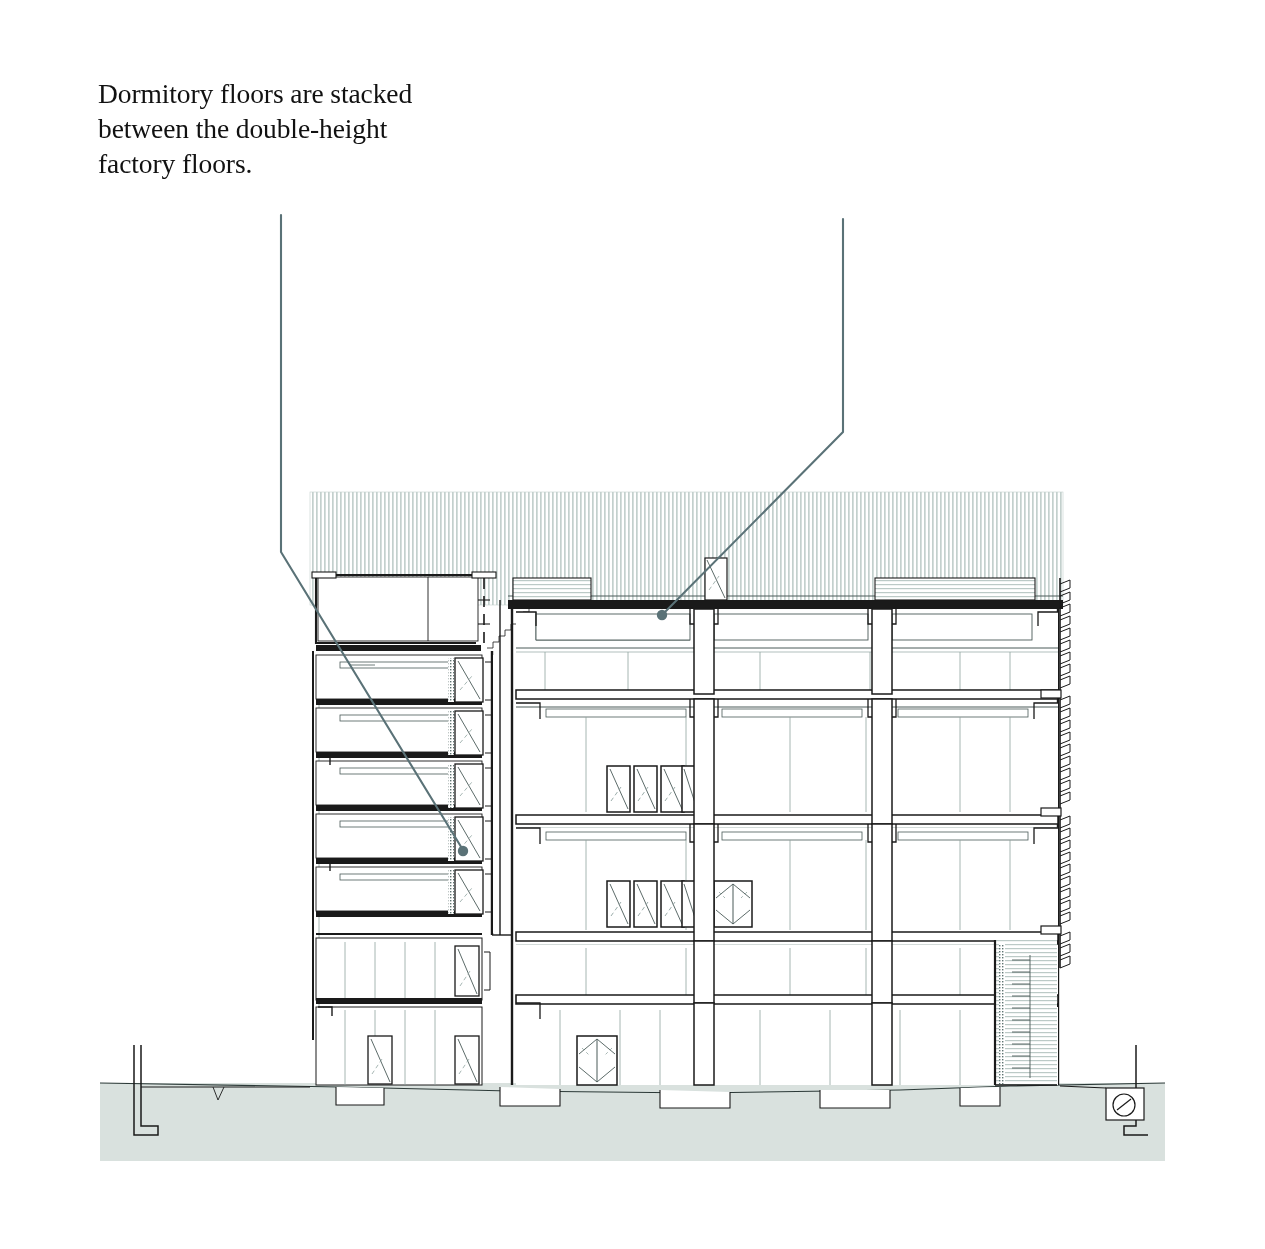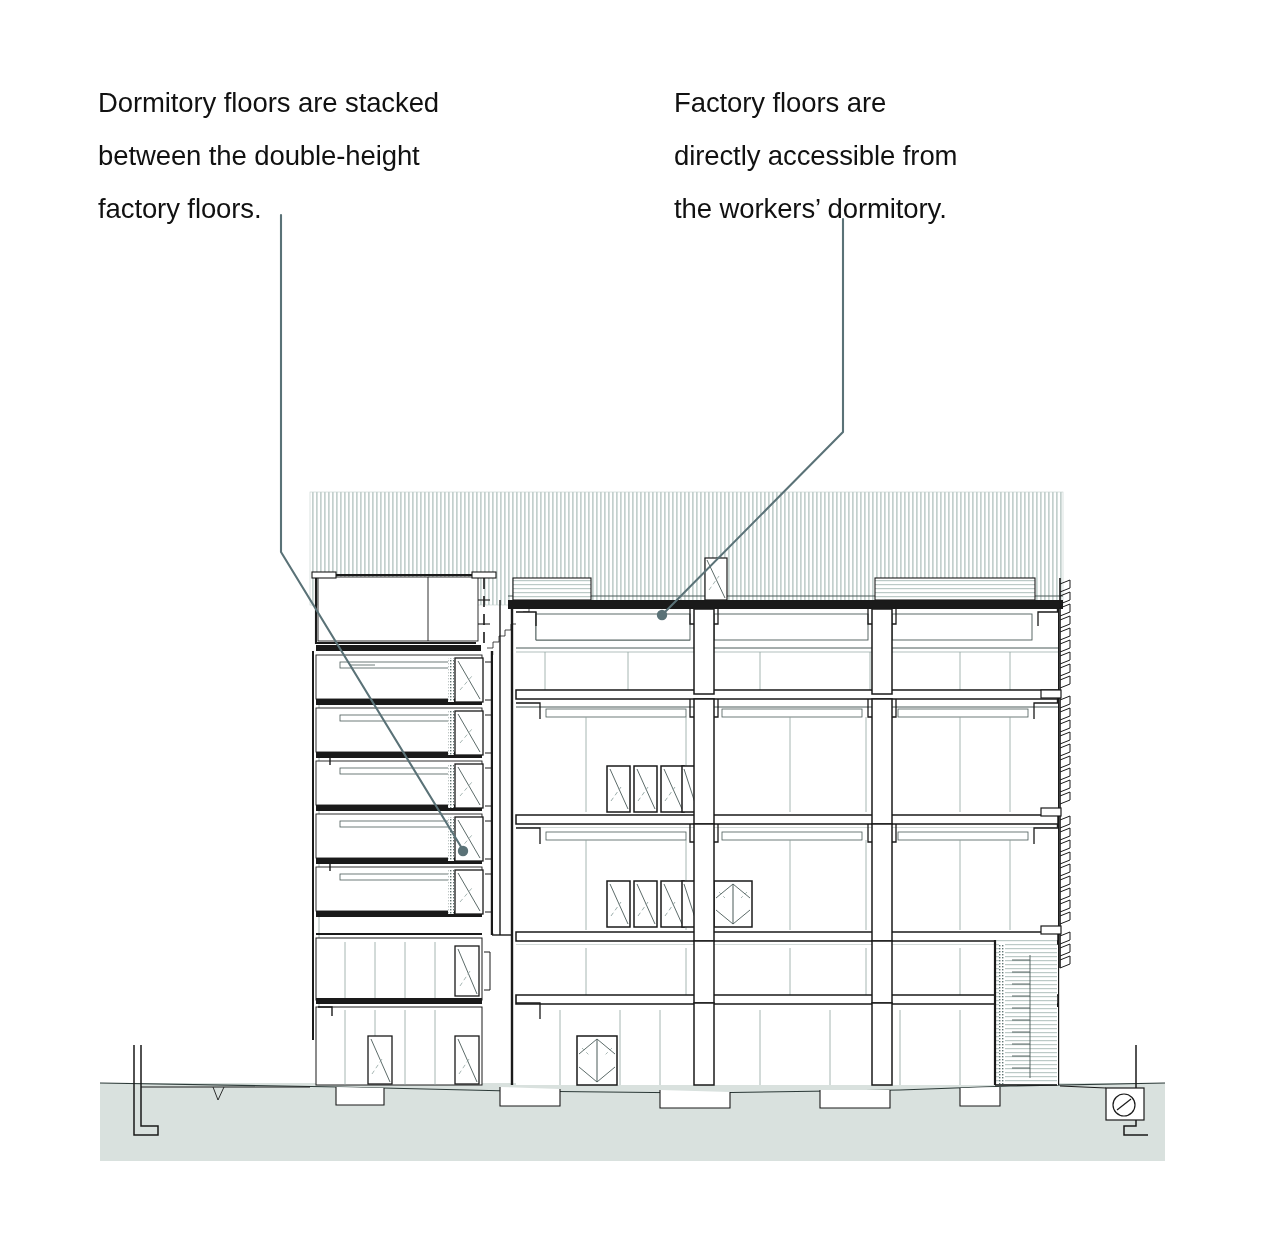--- a/index.html
+++ b/index.html
@@ -16,44 +16,41 @@
     font-family: "Liberation Sans", sans-serif;
   }
   #stage {
     position: absolute;
     left: 0; top: 0;
     width: 1265px;
     height: 1249px;
   }
   .annot {
     position: absolute;
-    font-family: Liberation Sans, sans-serif;
+    font-family: Liberation Serif, serif;
     font-size: 27.5px;
-    line-height: 53px;
+    line-height: 35px;
     color: #111111;
     letter-spacing: -0.1px;
     white-space: pre-line;
     -webkit-font-smoothing: antialiased;
   }
   #annot-left  { left: 98px;  top: 76px;  width: 520px; }
   #annot-right { left: 674px; top: 76px;  width: 400px; }
   svg { display: block; }
 </style>
 </head>
 <body>
 
 <div id="stage">
 
   <div class="annot" id="annot-left">Dormitory floors are stacked
 between the double-height
 factory floors.</div>
 
-  <div class="annot" id="annot-right">Factory floors are
-directly accessible from
-the workers’ dormitory.</div>
 
   <svg width="1265" height="1249" viewBox="0 0 1265 1249" style="position:absolute;left:0;top:0;">
 
     <defs>
       <pattern id="vstripe" width="4" height="8" patternUnits="userSpaceOnUse">
         <rect width="4" height="8" fill="#ffffff"></rect>
         <rect x="0" width="1.7" height="8" fill="#c3d0cd"></rect>
       </pattern>
       <pattern id="hstripe" width="8" height="4" patternUnits="userSpaceOnUse">
         <rect width="8" height="4" fill="#ffffff"></rect>

